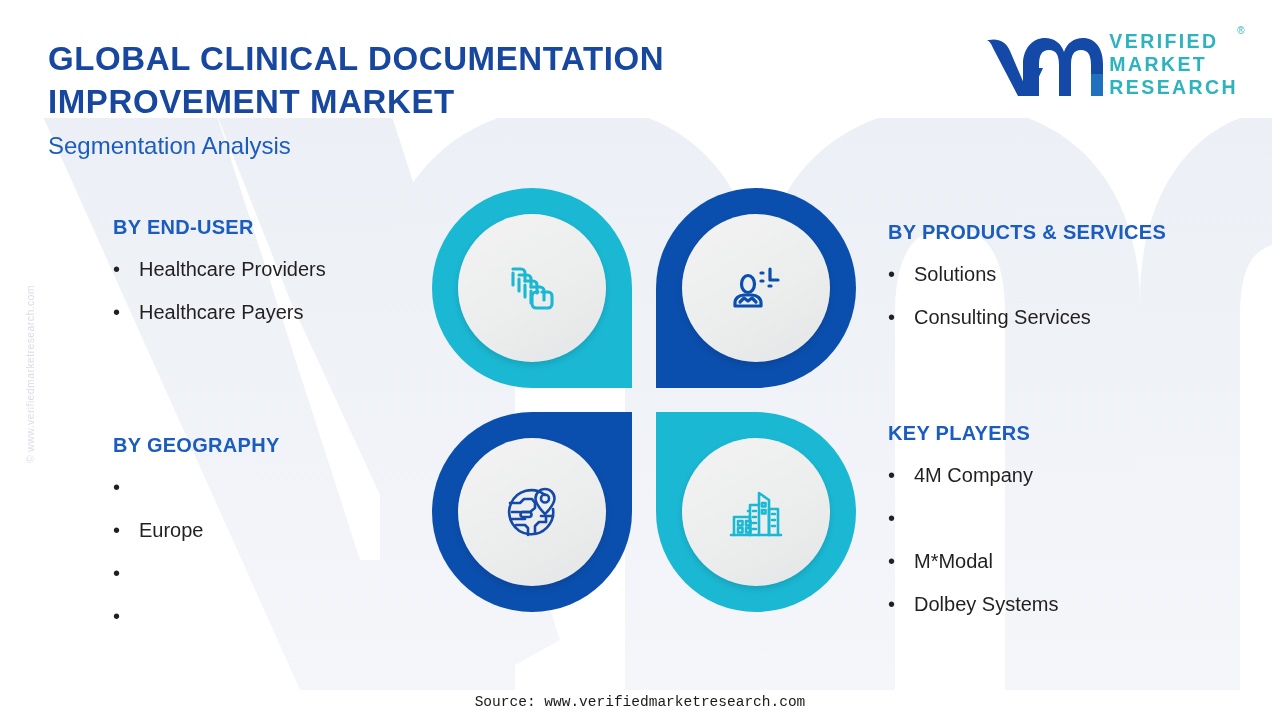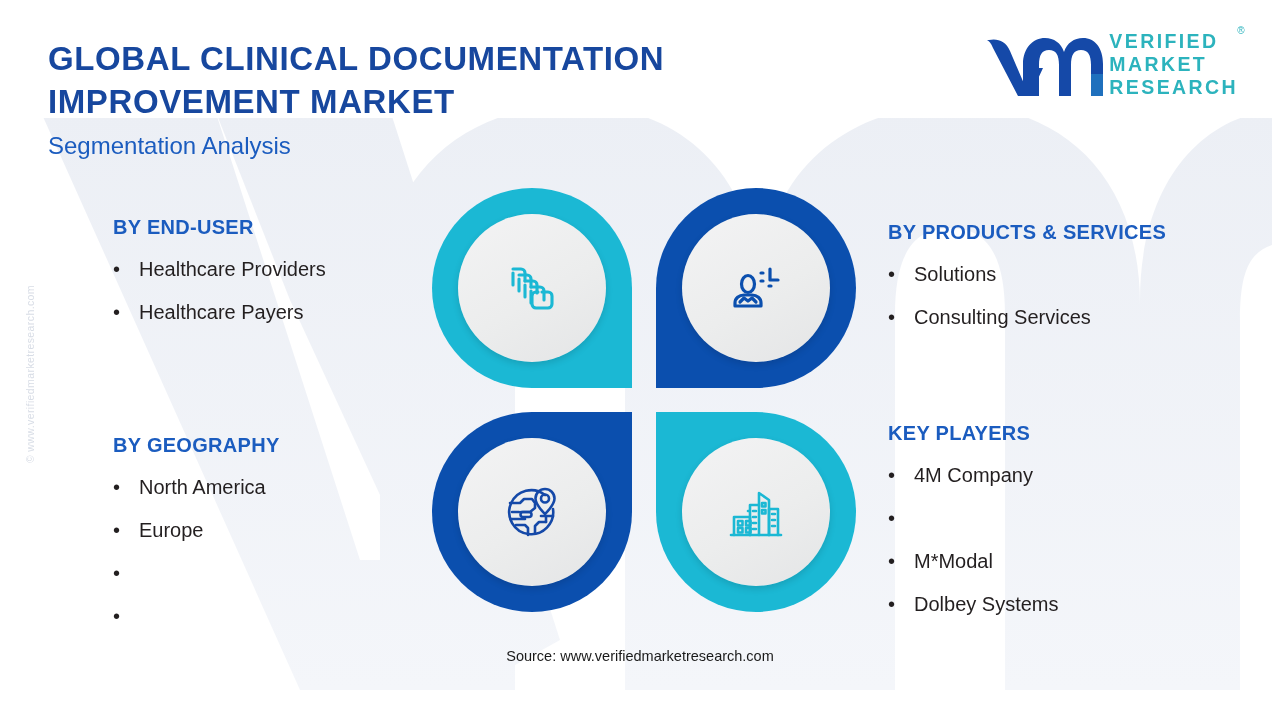--- a/index.html
+++ b/index.html
@@ -132,25 +132,26 @@
     justify-content:center;
   }
   #quad-tl { left:0;    top:0;    background:#1bb8d4; border-radius:50% 50% 0 50%; }
   #quad-tr { left:224px;top:0;    background:#0b4fae; border-radius:50% 50% 50% 0; }
   #quad-bl { left:0;    top:224px;background:#0b4fae; border-radius:50% 0 50% 50%; }
   #quad-br { left:224px;top:224px;background:#1bb8d4; border-radius:0 50% 50% 50%; }
 
   
   #footer-source {
     position:absolute;
-    left:0; right:0; top:648px;
+    left:0; right:0; top:694px;
     text-align:center;
     font-size:14.5px;
     color:#1a1a1a;
     z-index:6;
+    font-family:Liberation Mono, monospace;
   }
 </style>
 </head>
 <body>
 
 <svg id="bg-watermark" viewBox="0 0 1280 720" aria-hidden="true">
   <defs>
     <linearGradient id="bgFade" x1="0" y1="0" x2="0" y2="1">
       <stop offset="0%" stop-color="#eceff5"></stop>
       <stop offset="100%" stop-color="#f4f6fa"></stop>
@@ -223,21 +224,20 @@
       <span>Consulting Services</span>
     </li>
   </ul>
 </div>
 
 <div class="seg" id="seg-geography">
   <div class="seg-title">BY GEOGRAPHY</div>
   <ul class="seg-list">
     <li>
       <span class="bullet">•</span>
-      <span>North America</span>
     </li>
     <li>
       <span class="bullet">•</span>
       <span>Europe</span>
     </li>
     <li>
       <span class="bullet">•</span>
     </li>
     <li>
       <span class="bullet">•</span>

